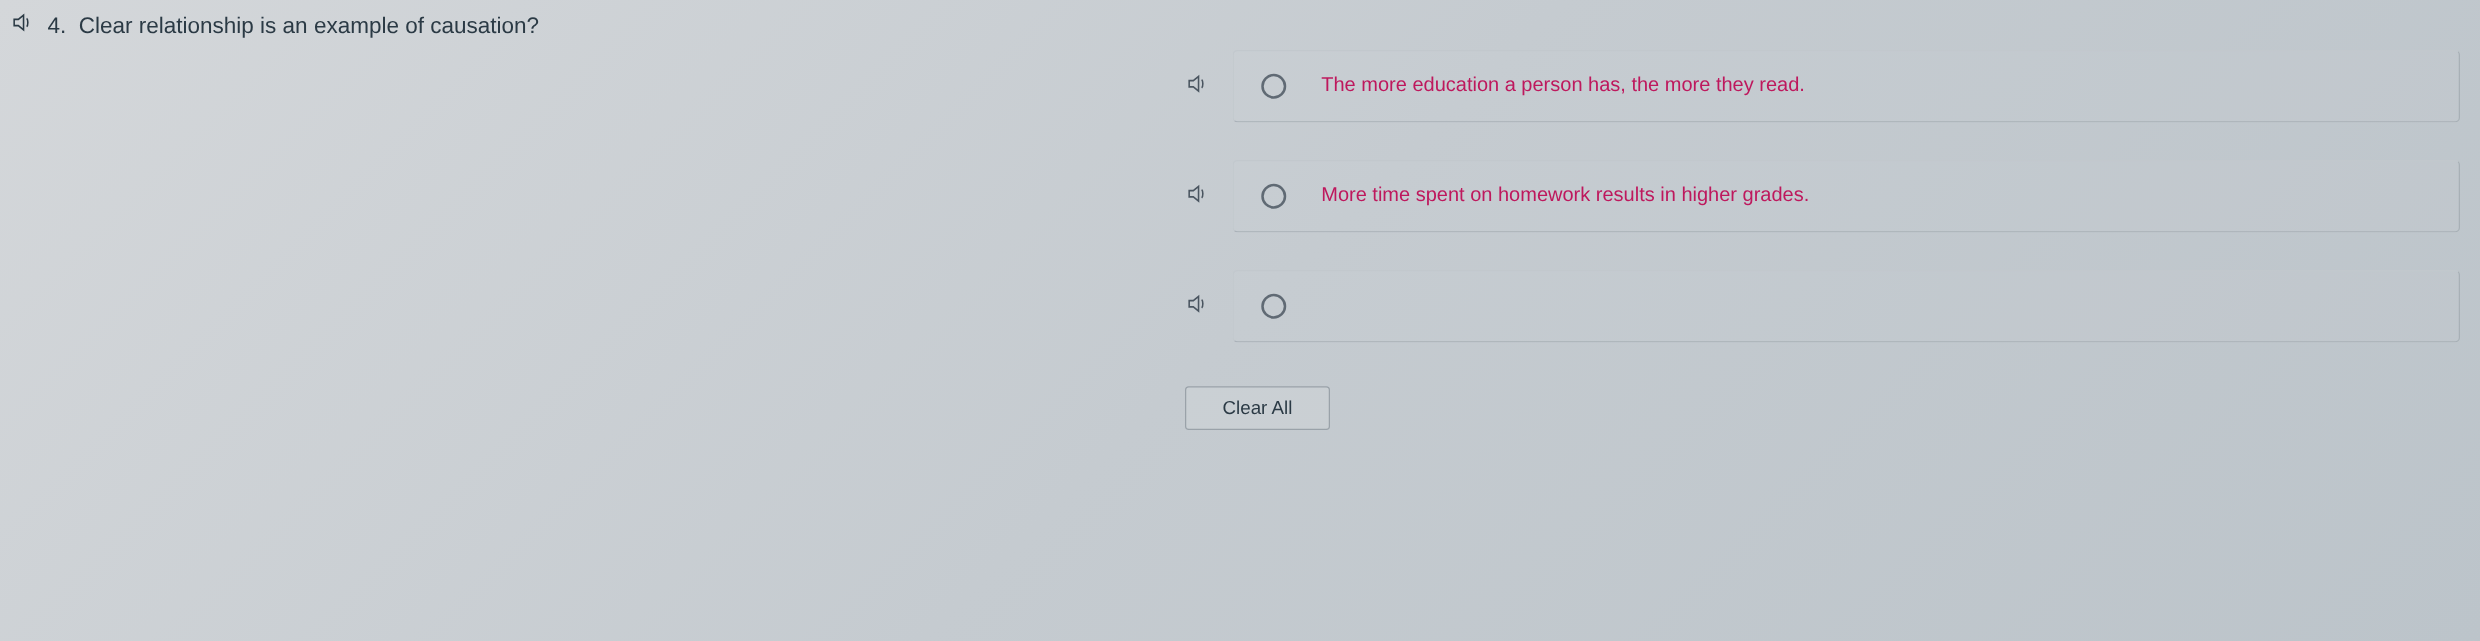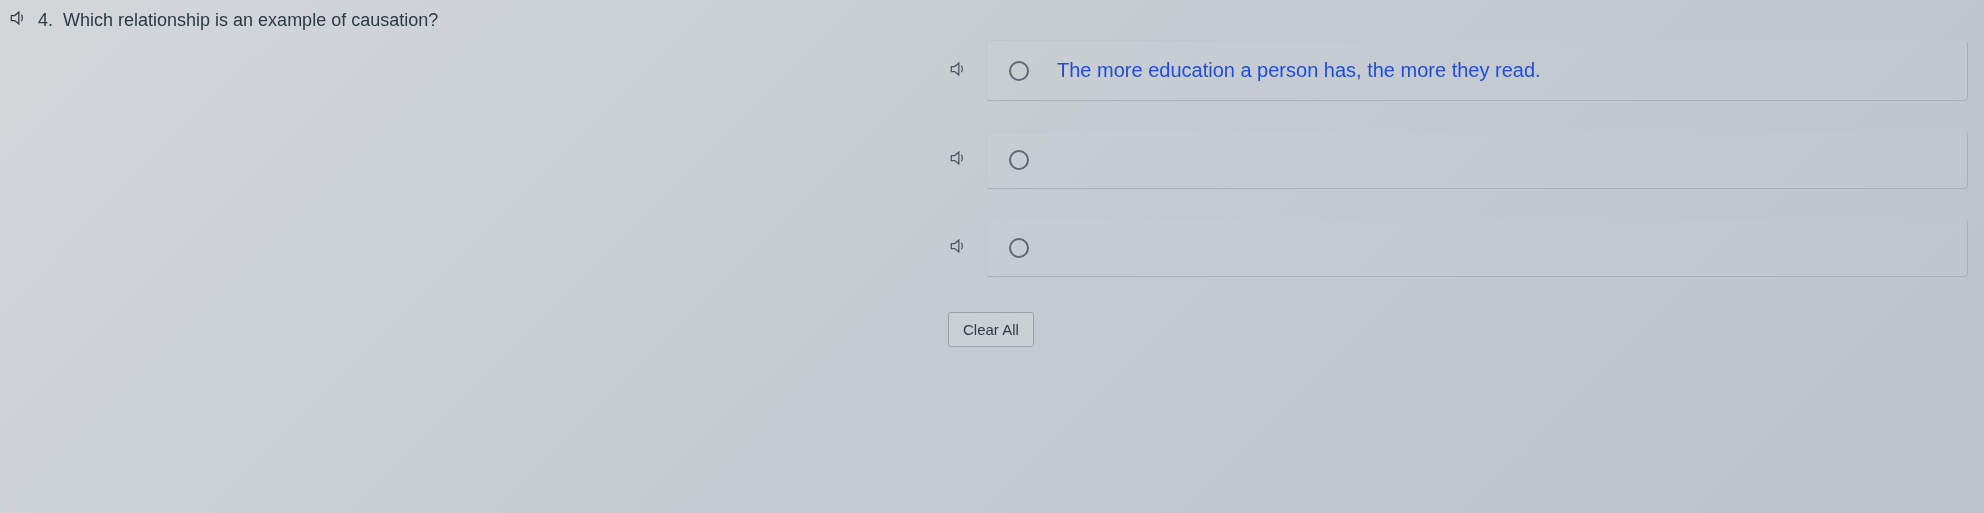--- a/index.html
+++ b/index.html
@@ -64,48 +64,48 @@
       cursor: pointer;
     }
     .radio {
       width: 20px;
       height: 20px;
       border: 2px solid #606a74;
       border-radius: 50%;
       flex-shrink: 0;
     }
     .option-text {
-      color: #1d4ed8;
-      font-size: 20px;
+      color: #be185d;
+      font-size: 16px;
     }
     .clear-btn {
       display: inline-block;
       margin-top: 5px;
       margin-left: 0;
       border: 1px solid #9aa2a9;
       background: rgba(255,255,255,0.1);
       border-radius: 3px;
-      padding: 8px 14px;
+      padding: 8px 29px;
       font-size: 15px;
       color: #2b3a45;
       cursor: pointer;
     }
   </style>
 </head>
 <body>
 
 <div class="question-header">
   <span class="audio-icon">
     <svg viewBox="0 0 24 24">
         <path d="M4 9v6h4l5 4V5L8 9H4z"></path>
         <path d="M16 8c1.5 1 1.5 7 0 8"></path>
       </svg>
   </span>
   <span>4.</span>
-  <span>Which relationship is an example of causation?</span>
+  <span>Clear relationship is an example of causation?</span>
 </div>
 
 <div class="answers-panel">
 
   <div class="answer-row">
     <span class="audio-icon">
       <svg viewBox="0 0 24 24">
           <path d="M4 9v6h4l5 4V5L8 9H4z"></path>
           <path d="M16 8c1.5 1 1.5 7 0 8"></path>
         </svg>
@@ -118,20 +118,21 @@
 
   <div class="answer-row">
     <span class="audio-icon">
       <svg viewBox="0 0 24 24">
           <path d="M4 9v6h4l5 4V5L8 9H4z"></path>
           <path d="M16 8c1.5 1 1.5 7 0 8"></path>
         </svg>
     </span>
     <div class="option-box">
       <span class="radio"></span>
+      <span class="option-text">More time spent on homework results in higher grades.</span>
     </div>
   </div>
 
 
   <div class="answer-row">
     <span class="audio-icon">
       <svg viewBox="0 0 24 24">
           <path d="M4 9v6h4l5 4V5L8 9H4z"></path>
           <path d="M16 8c1.5 1 1.5 7 0 8"></path>
         </svg>

